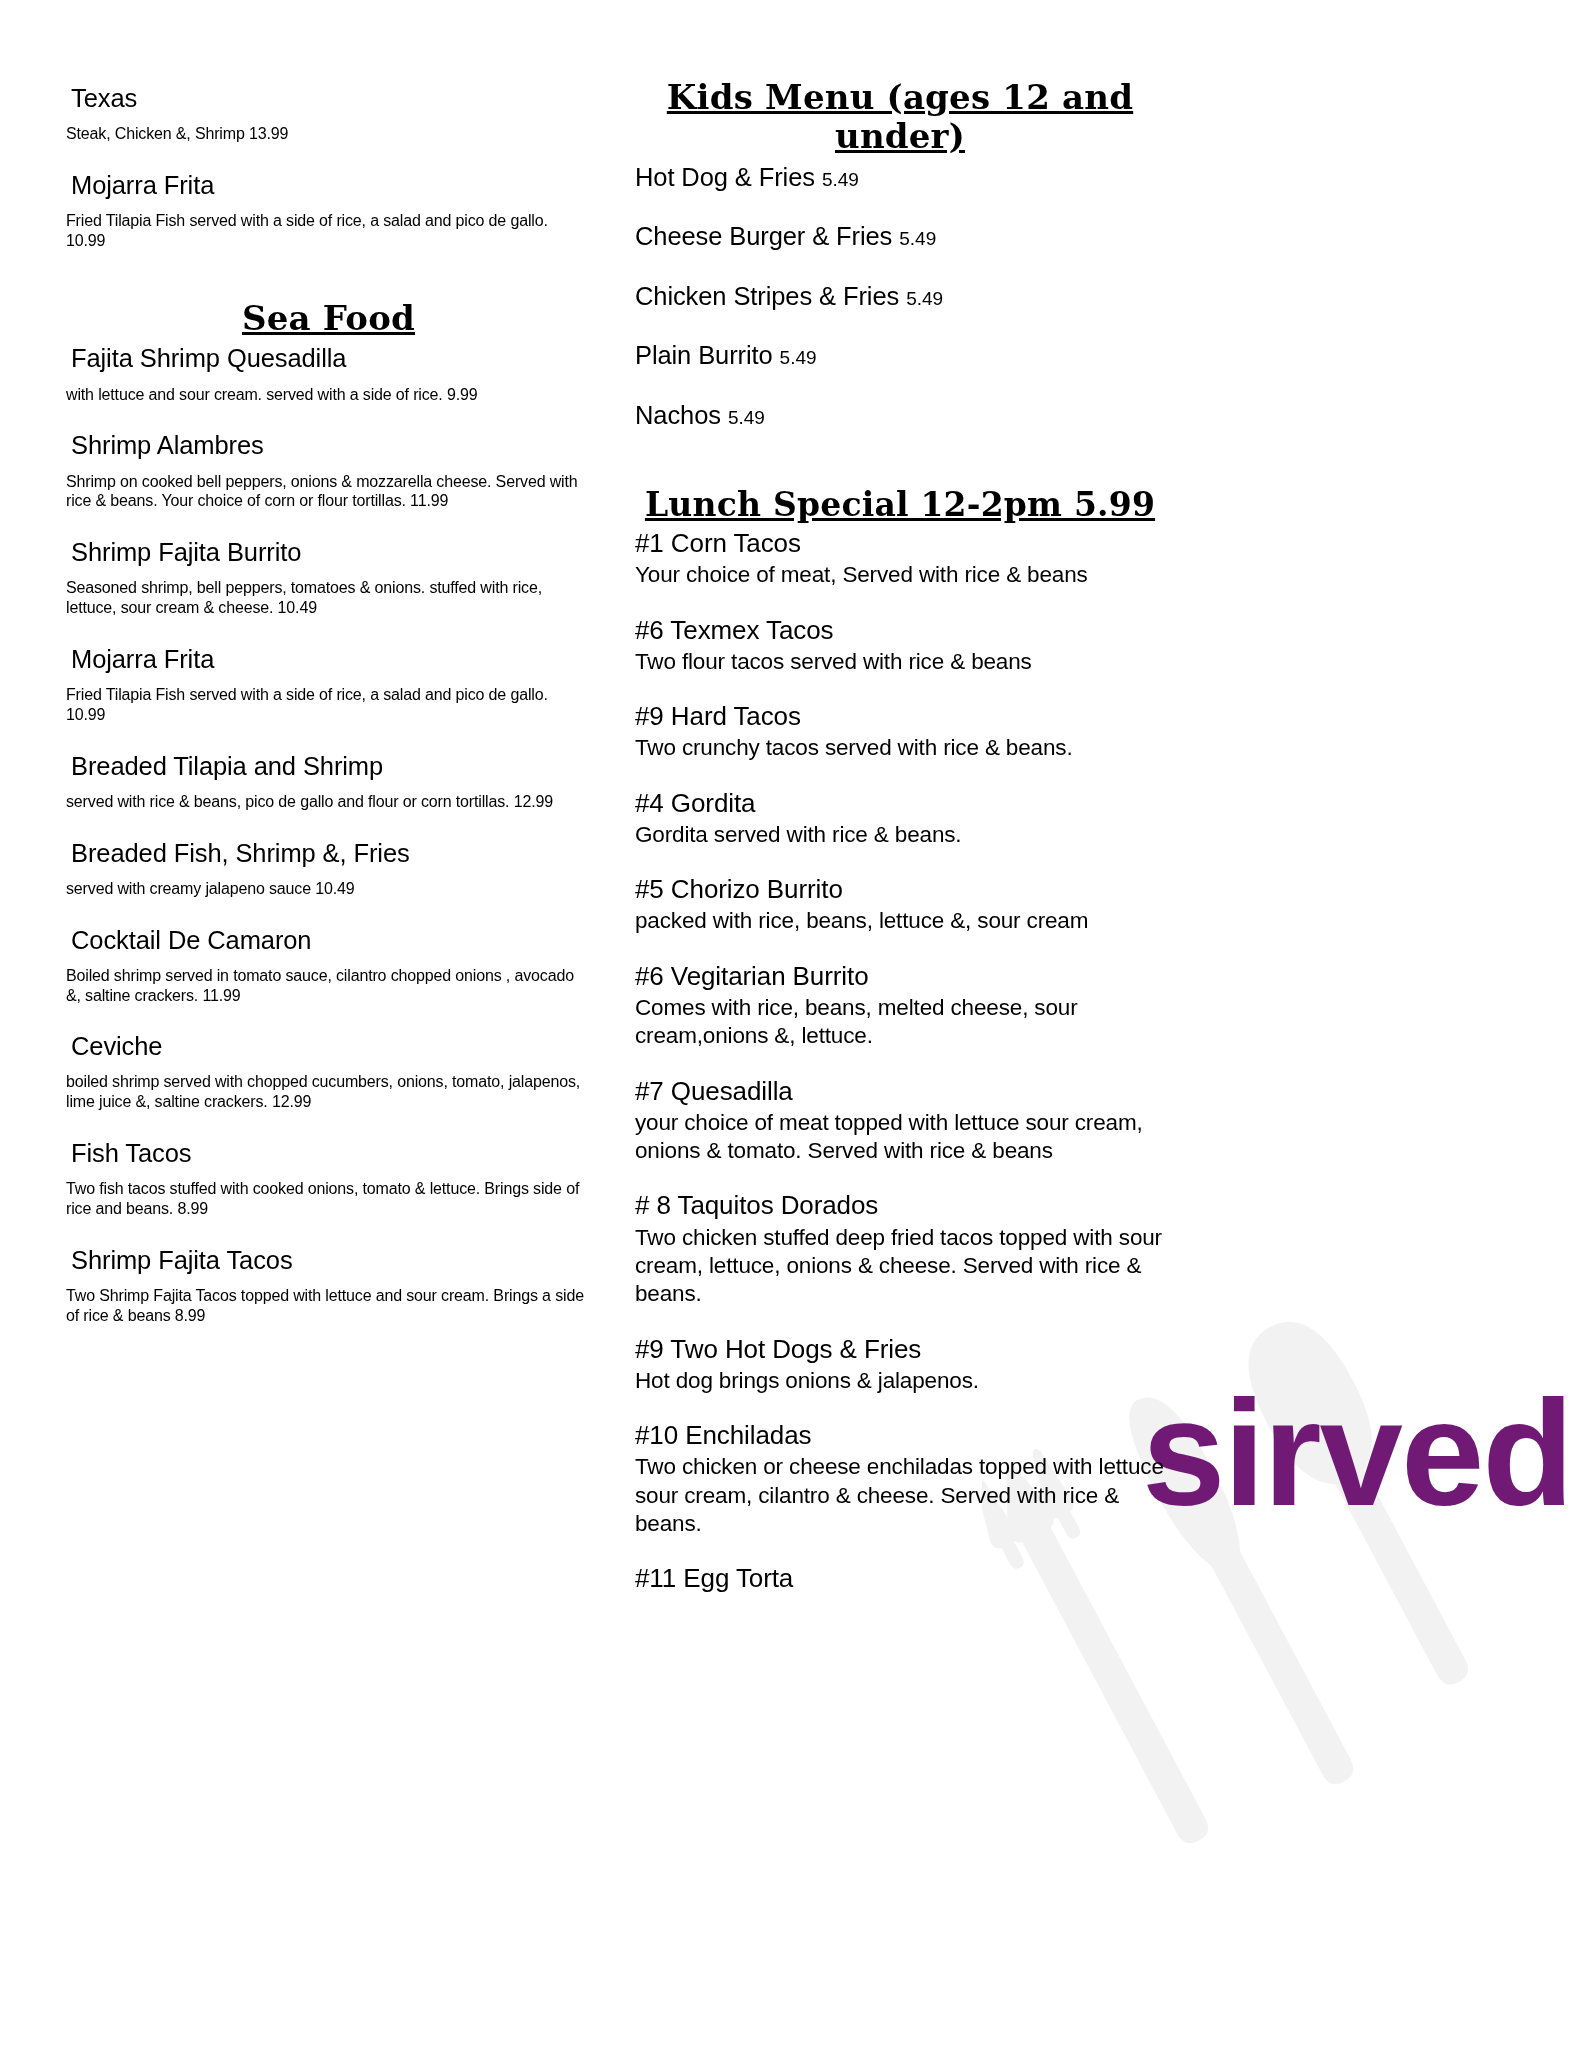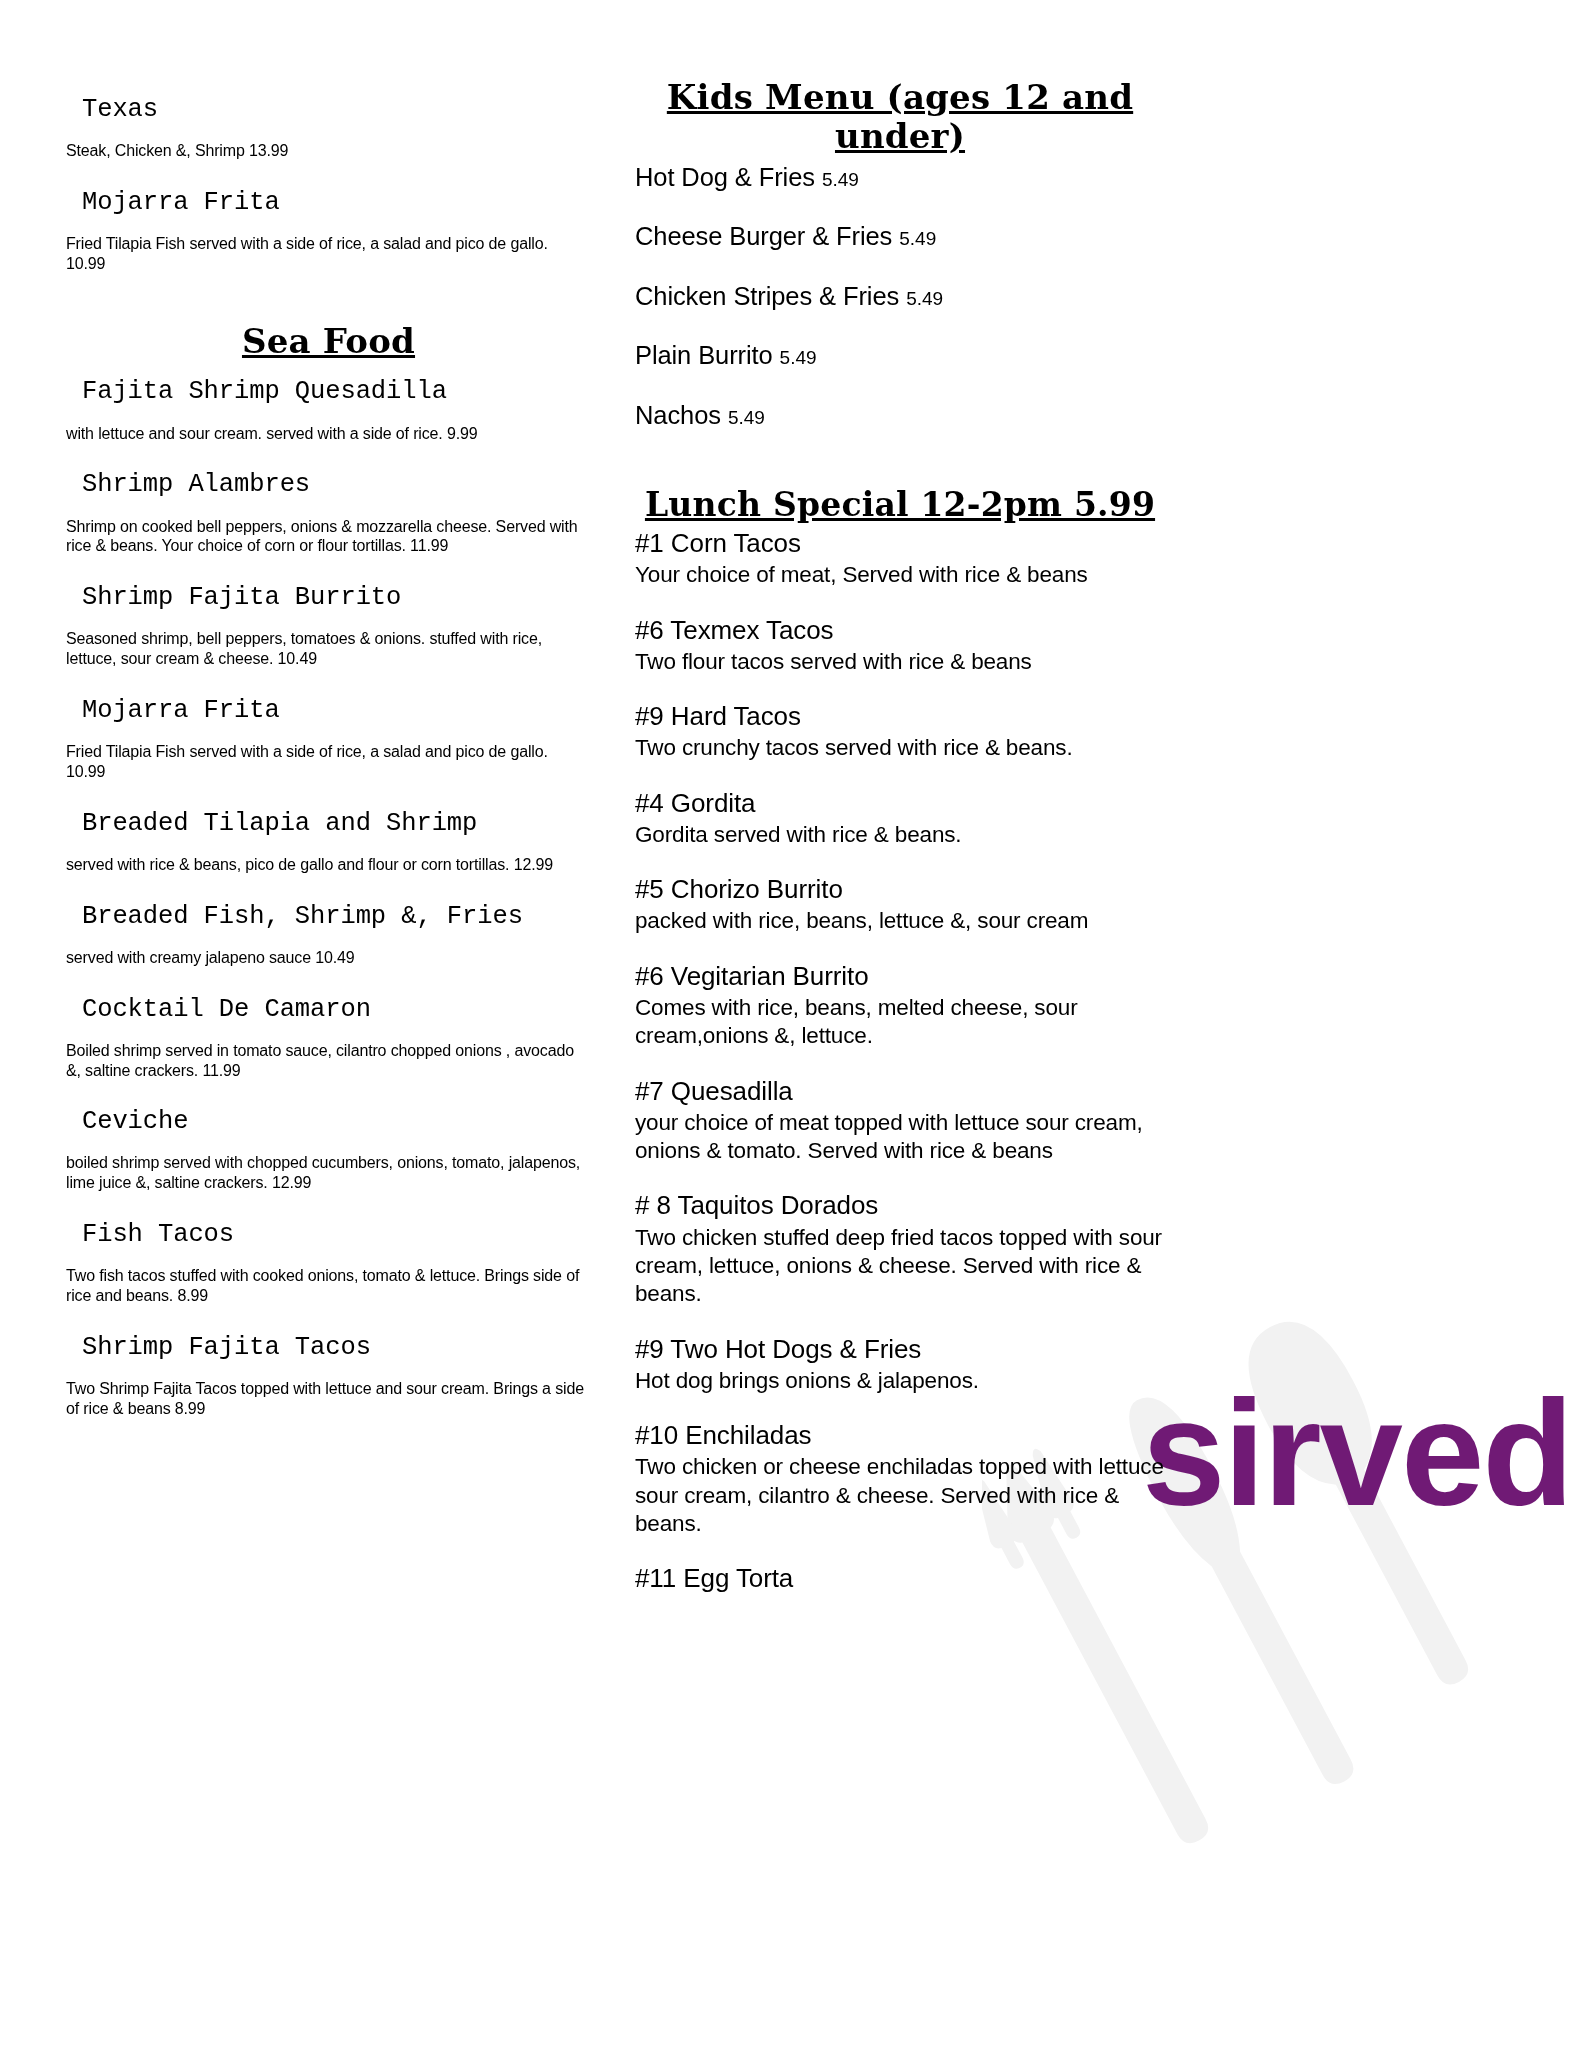--- a/index.html
+++ b/index.html
@@ -70,23 +70,22 @@
   .kids-title { margin: 0 0 6px 0; }
   .lunch-title { margin: 56px 0 4px 0; font-size: 33px; }
 
   
   .item { margin: 0 0 26px 0; }
   .item:last-child { margin-bottom: 0; }
   .item-name {
     font-size: 25.5px;
     line-height: 1.22;
     font-weight: 400;
-    margin: 16px;
+    margin: 5px;
     letter-spacing: -0.1px;
-    font-family: Liberation Mono, monospace;
   }
   .item-desc {
     font-size: 16px;
     line-height: 1.24;
     font-weight: 400;
     margin: 10px 0 0 0;
     letter-spacing: -0.15px;
   }
 
   

